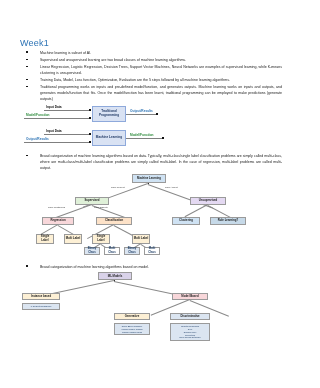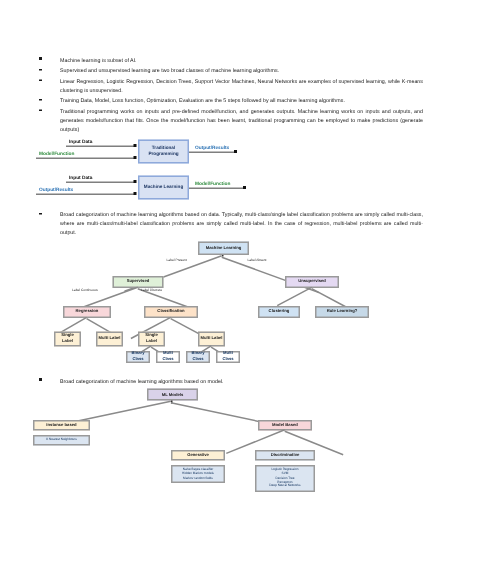--- a/index.html
+++ b/index.html
@@ -68,20 +68,21 @@
   .edge{position:absolute;background:#8a8a8a;transform-origin:0 0;height:0.5px;}
   .elabel{position:absolute;font-size:2.2px;color:#333;white-space:nowrap;}
   .anchor{position:absolute;width:1.4px;height:1.4px;background:#333;}
 </style>
 </head>
 <body>
 
 <div class="page">
   <div class="content">
 
+    <h1 class="doc-title">Week1</h1>
 
     <ul class="bullets">
       <li><span class="bull"></span><span>Machine learning is subset of AI.</span></li>
       <li><span class="bull"></span><span>Supervised and unsupervised learning are two broad classes of machine learning algorithms.</span></li>
       <li><span class="bull"></span><span>Linear Regression, Logistic Regression, Decision Trees, Support Vector Machines, Neural Networks are examples of supervised learning, while K-means clustering is unsupervised.</span></li>
       <li><span class="bull"></span><span>Training Data, Model, Loss function, Optimization, Evaluation are the 5 steps followed by all machine learning algorithms.</span></li>
       <li><span class="bull"></span><span>Traditional programming works on inputs and pre-defined model/function, and generates outputs.  Machine learning works on inputs and outputs, and generates models/function that fits.  Once the model/function has been learnt, traditional programming can be employed to make predictions (generate outputs)</span></li>
     </ul>
 
     <div class="flow">

